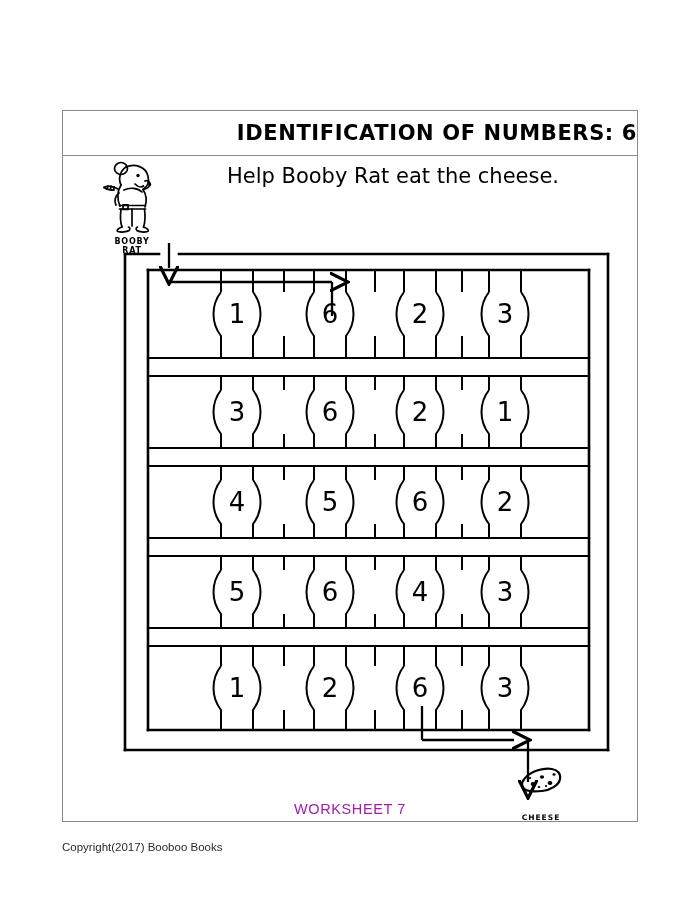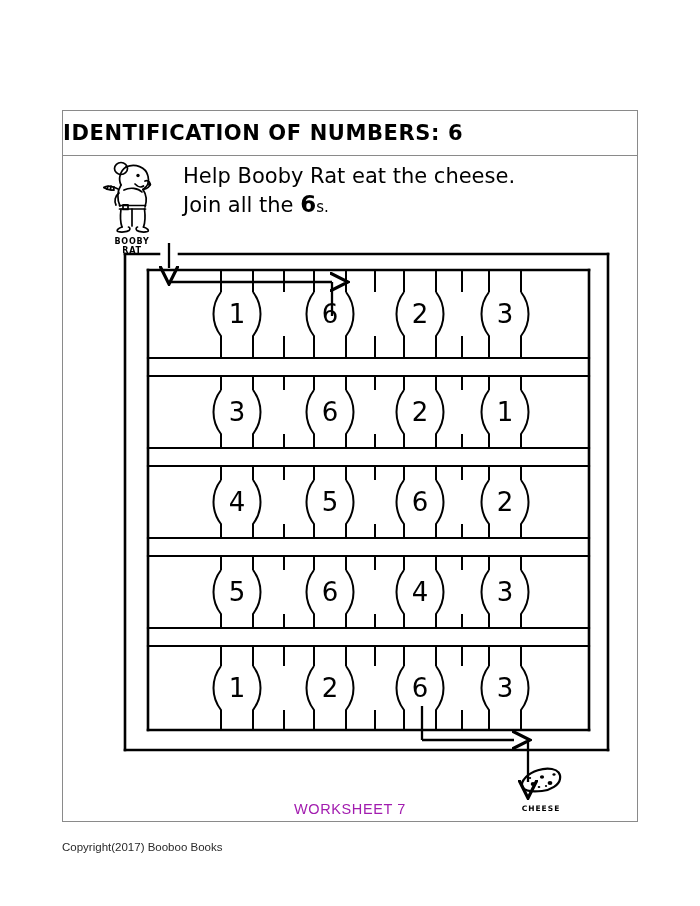--- a/index.html
+++ b/index.html
@@ -32,38 +32,38 @@
   #title-band {
     position: absolute;
     left: 0;
     top: 0;
     width: 100%;
     height: 45px;
     border-bottom: 1px solid #8a8a8a;
     box-sizing: border-box;
     display: flex;
     align-items: center;
-    justify-content: flex-start;
+    justify-content: flex-end;
   }
   #title-text {
     font-family: "DejaVu Sans", sans-serif;
     font-weight: bold;
     font-size: 21px;
     letter-spacing: 0.6px;
     color: #000;
     white-space: nowrap;
   }
 
   
   #instruction-block {
     position: absolute;
     left: 120px;
     top: 52px;
     width: 420px;
-    text-align: left;
+    text-align: center;
     font-family: "DejaVu Sans", sans-serif;
     font-size: 21px;
     line-height: 1.28;
     color: #000;
   }
   #instruction-block .line2 { display: block; }
   #instruction-block .six-bold {
     font-weight: bold;
     font-size: 23px;
   }
@@ -108,21 +108,21 @@
     top: 766px;
     width: 66px;
     text-align: center;
   }
   #cheese svg { display: block; margin: 0 auto; }
   #cheese-label {
     font-family: "DejaVu Sans", sans-serif;
     font-weight: bold;
     font-size: 7.5px;
     letter-spacing: 1px;
-    margin-top: 8px;
+    margin-top: 17px;
   }
 
   
   #worksheet-label {
     position: absolute;
     left: 0;
     top: 690px;
     width: 100%;
     text-align: center;
     font-family: "Liberation Sans", sans-serif;
@@ -145,21 +145,20 @@
 <body>
 
 <div id="worksheet-frame">
 
   <div id="title-band">
     <div id="title-text">IDENTIFICATION OF NUMBERS: 6</div>
   </div>
 
   <div id="instruction-block">
     <span>Help Booby Rat eat the cheese.</span>
-    <span class="line2"><span>Join all the </span><span class="six-bold">6</span><span class="s-small">s.</span></span>
   </div>
 
   <div id="worksheet-label">WORKSHEET 7</div>
 </div>
 
 <div id="mascot">
   <svg width="60" height="76" viewBox="0 0 60 76">
     <g fill="none" stroke="#000" stroke-width="1.7" stroke-linecap="round" stroke-linejoin="round">
 
       <ellipse cx="19" cy="8.5" rx="6.5" ry="6"></ellipse>

